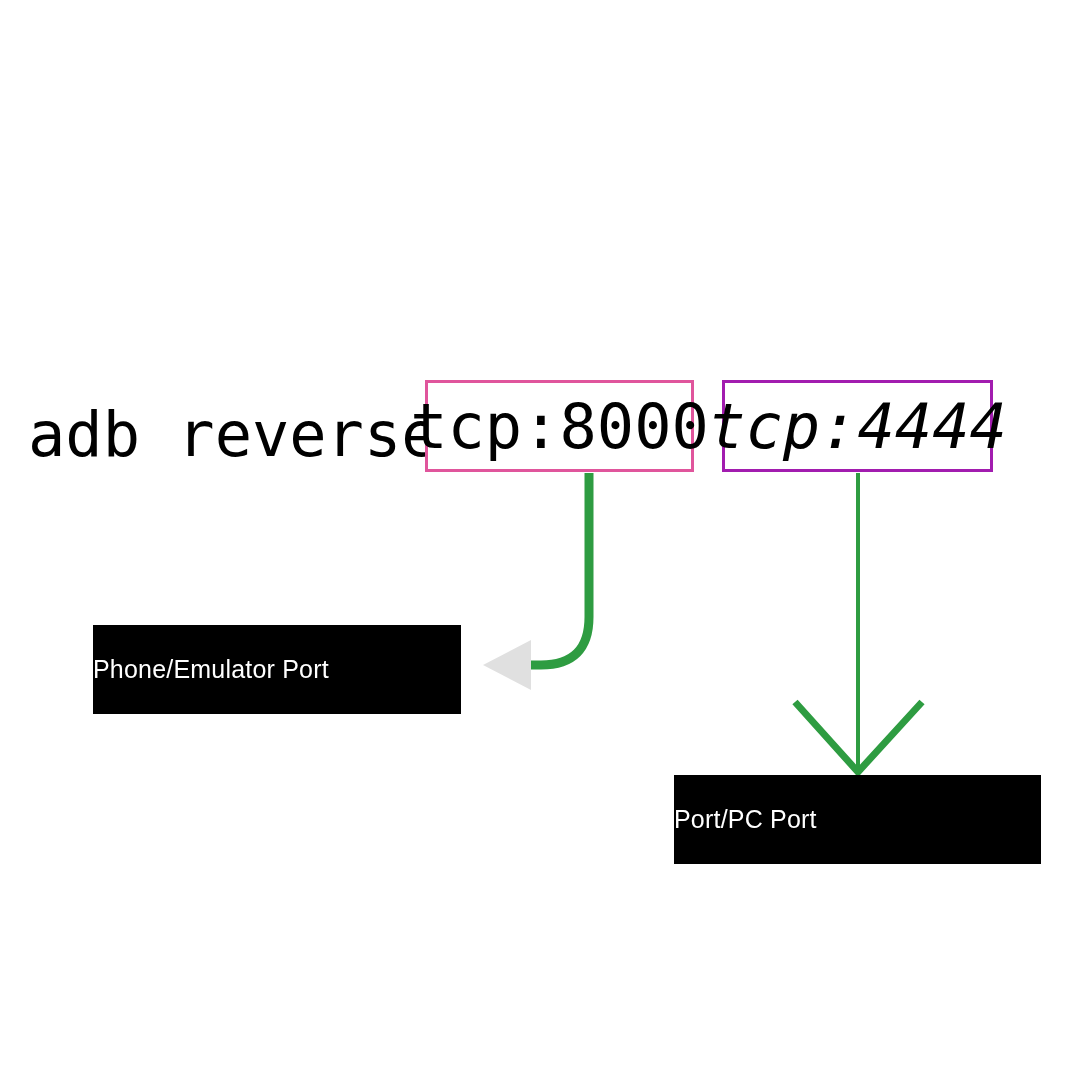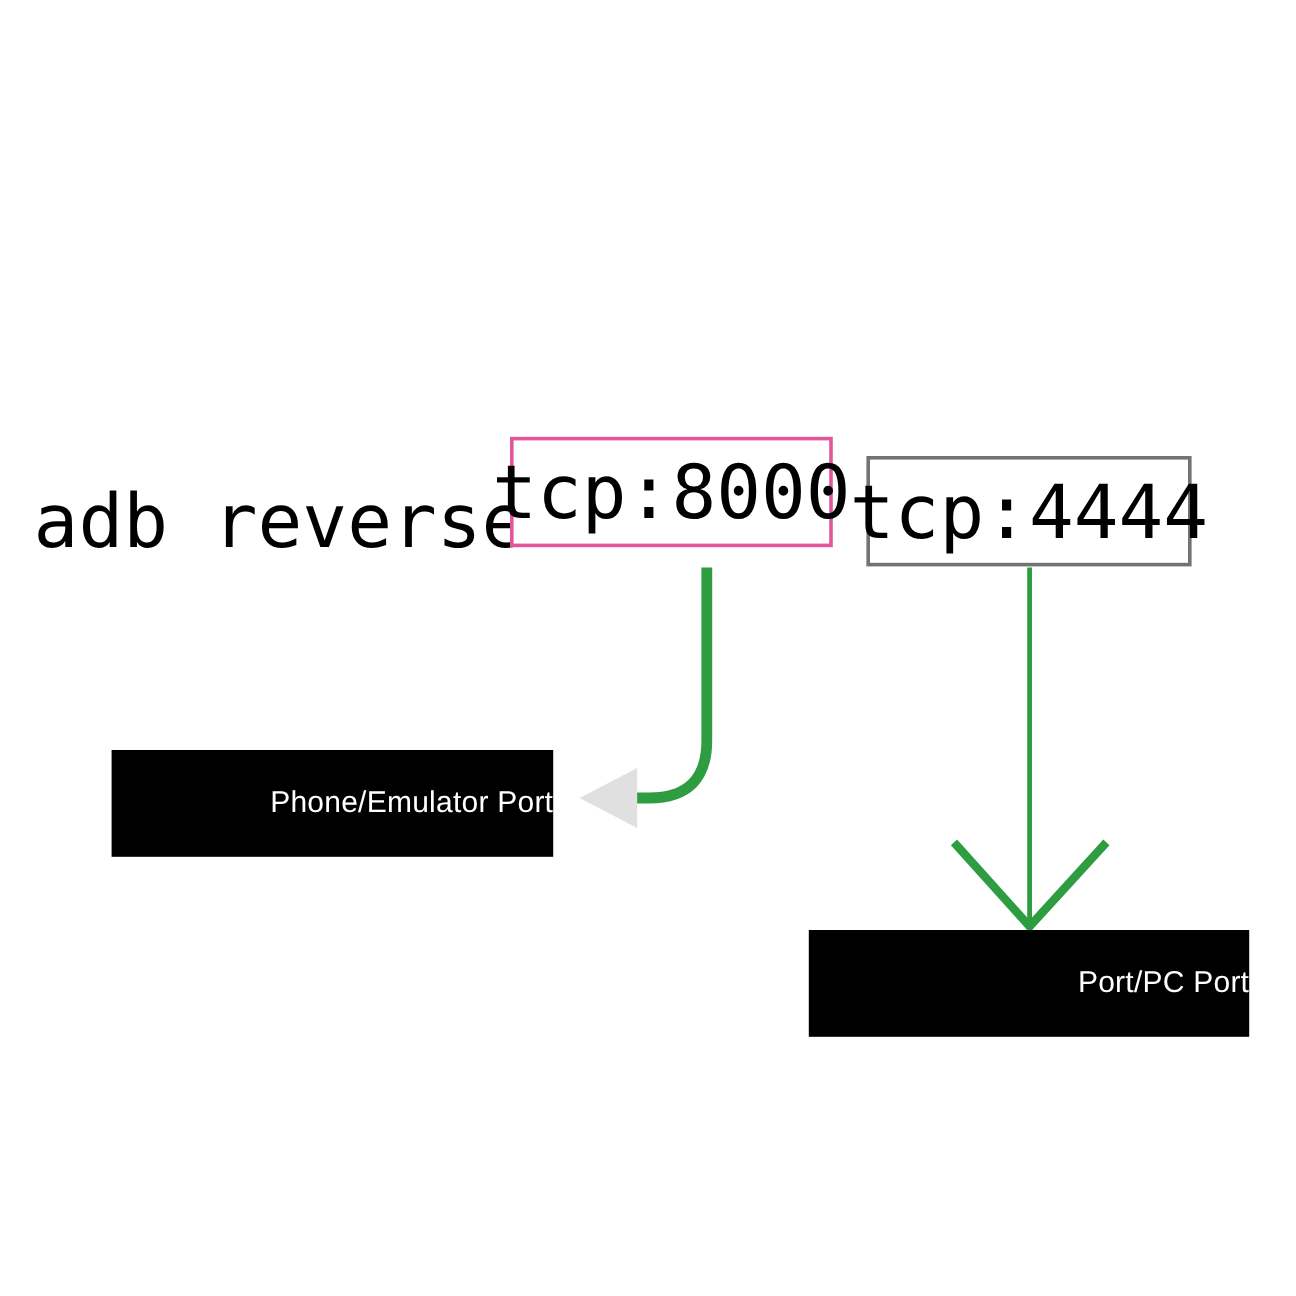--- a/index.html
+++ b/index.html
@@ -41,39 +41,40 @@
     display: flex;
     align-items: center;
     justify-content: center;
     font-family: "DejaVu Sans Mono", "Liberation Mono", monospace;
     font-size: 62px;
     color: #000000;
     white-space: pre;
   }
   #device-port-box {
     left: 425px;
-    top: 364px;
+    top: 380px;
     width: 269px;
     height: 92px;
     border: 3px solid #e0559c;
   }
   #host-port-box {
     left: 722px;
     top: 380px;
     width: 271px;
     height: 92px;
-    border: 3px solid #737373;
+    border: 3px solid #a21caf;
+    font-style: italic;
   }
   
   .endpoint-box {
     position: absolute;
     background: #000000;
     display: flex;
     align-items: center;
-    justify-content: flex-end;
+    justify-content: flex-start;
     color: #ffffff;
     font-family: "Liberation Sans", sans-serif;
     font-size: 25px;
     letter-spacing: 0.2px;
   }
   #phone-port-box {
     left: 93px;
     top: 625px;
     width: 368px;
     height: 89px;

